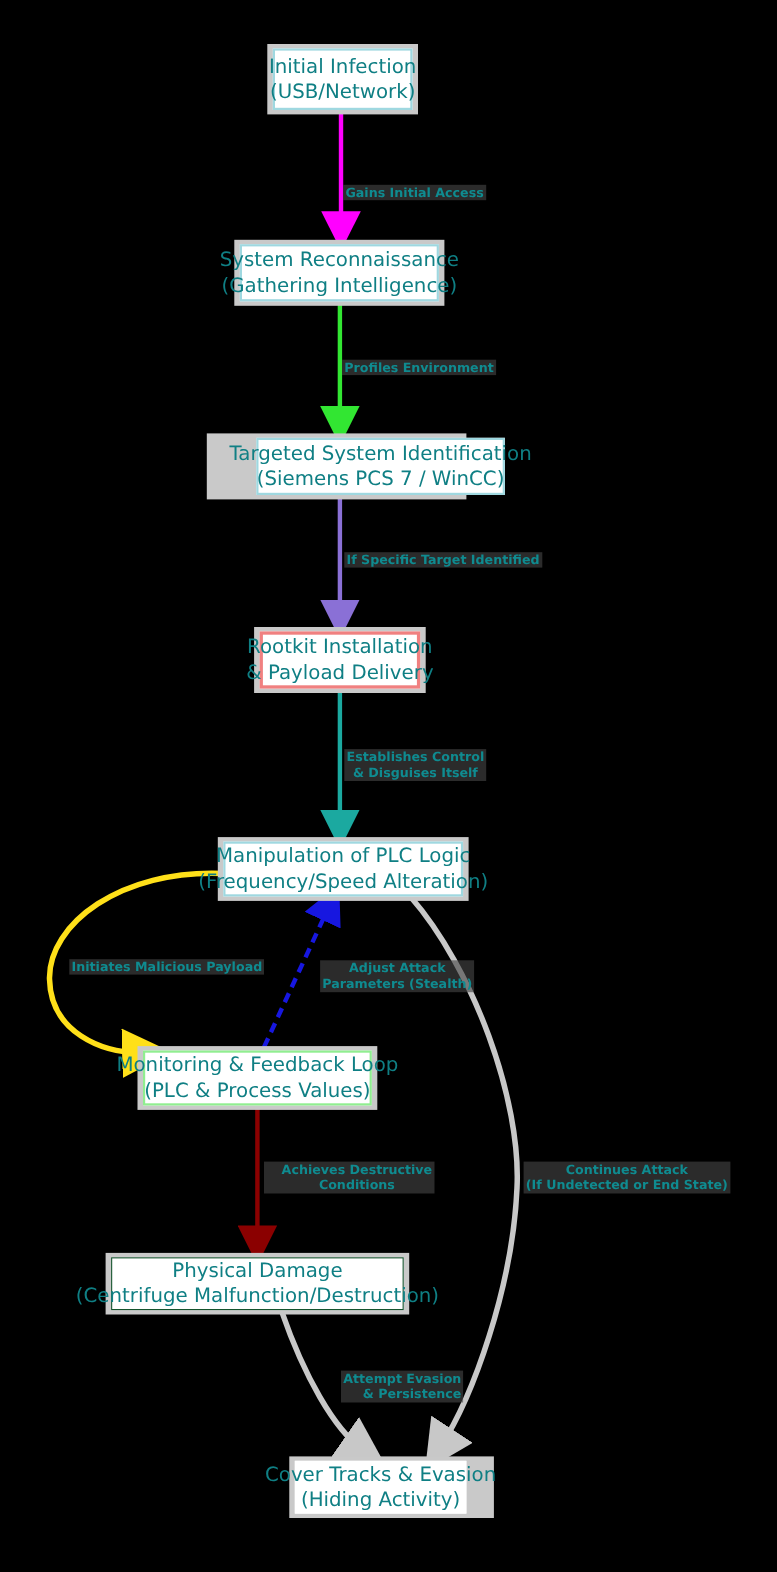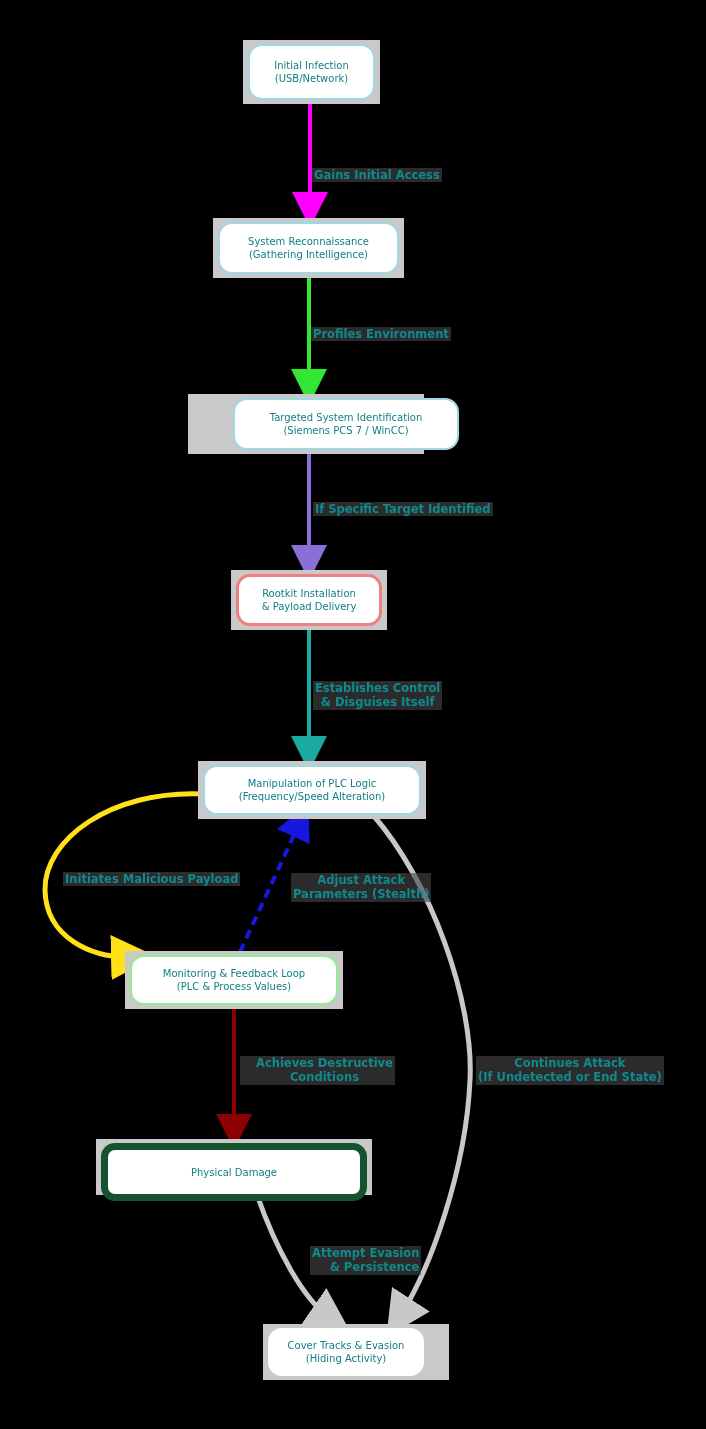--- a/index.html
+++ b/index.html
@@ -22,25 +22,24 @@
   }
   .node {
     position: absolute;
     box-sizing: border-box;
     background: #ffffff;
     display: flex;
     align-items: center;
     justify-content: center;
     text-align: center;
     color: #0f7f84;
-    font-size: 10px;
+    font-size: 18px;
     line-height: 1.3;
     z-index: 5;
     padding: 22px 10px;
-    border-radius: 14px;
   }
   .node .nl {
     display: block;
     white-space: nowrap;
   }
   
   .plate {
     position: absolute;
     background: #c9c9c9;
     z-index: 4;
@@ -153,23 +152,24 @@
   </div>
 </div>
 
 <div class="node" style="left:130px;top:955px;width:208px;height:50px;border:2px solid #90ee90;">
   <div>
     <span class="nl">Monitoring &amp; Feedback Loop</span>
     <span class="nl">(PLC &amp; Process Values)</span>
   </div>
 </div>
 
-<div class="node" style="left:101px;top:1143px;width:266px;height:48px;border:7px solid #14532d;">
+<div class="node" style="left:101px;top:1143px;width:266px;height:48px;border:1px solid #14532d;">
   <div>
     <span class="nl">Physical Damage</span>
+    <span class="nl">(Centrifuge Malfunction/Destruction)</span>
   </div>
 </div>
 
 <div class="node" style="left:268px;top:1328px;width:156px;height:48px;border:2px solid #ffffff;">
   <div>
     <span class="nl">Cover Tracks &amp; Evasion</span>
     <span class="nl">(Hiding Activity)</span>
   </div>
 </div>
 

